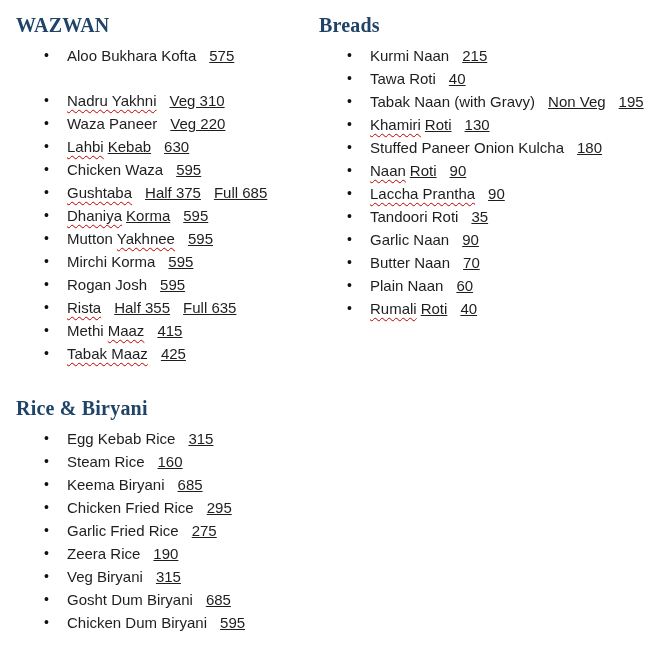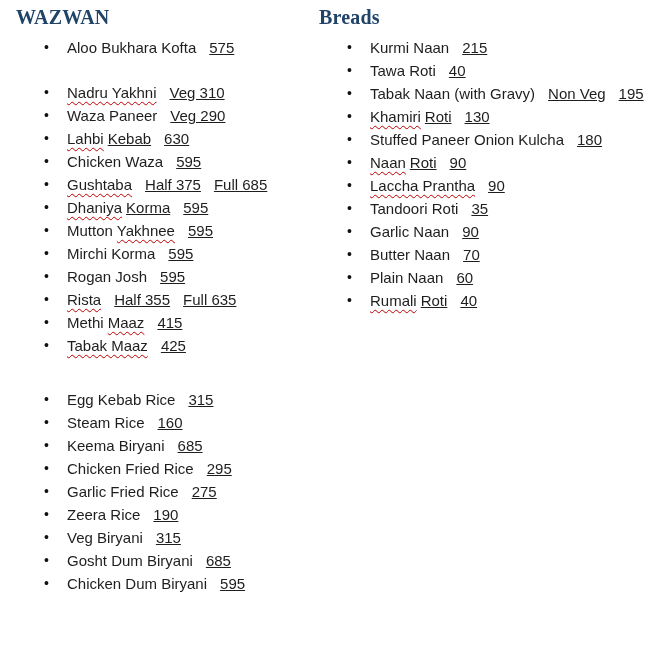--- a/index.html
+++ b/index.html
@@ -16,21 +16,21 @@
     background: var(--bg);
     font-family: "Liberation Sans", sans-serif;
     overflow: hidden;
   }
   .menu-page {
     position: relative;
     width: 650px;
     height: 660px;
     background: var(--bg);
   }
-  .col { position: absolute; top: 5px; }
+  .col { position: absolute; top: 13px; }
   .col-left  { left: 16px;  width: 300px; }
   .col-right { left: 319px; width: 328px; }
   h2.section-title {
     font-family: "Liberation Serif", serif;
     font-weight: 700;
     font-size: 20px;
     line-height: 24px;
     color: var(--heading);
     margin: 0 0 7px 0;
     letter-spacing: 0.2px;
@@ -73,35 +73,36 @@
 
 <div class="menu-page">
 
   <div class="col col-left">
 
     <section>
       <h2 class="section-title">WAZWAN</h2>
       <ul class="menu-list">
           <li class="menu-item space-after"><span class="bullet">•</span><span class="seg">Aloo Bukhara Kofta</span><span class="seg gap">575</span></li>
           <li class="menu-item"><span class="bullet">•</span><span class="seg wavy">Nadru Yakhni</span><span class="seg gap">Veg 310</span></li>
-          <li class="menu-item"><span class="bullet">•</span><span class="seg">Waza Paneer</span><span class="seg gap">Veg 290</span></li>
+          <li class="menu-item"><span class="bullet">•</span><span class="seg">Waza Paneer</span><span class="seg gap">Veg 220</span></li>
           <li class="menu-item"><span class="bullet">•</span><span class="seg wavy">Lahbi</span><span class="seg">Kebab</span><span class="seg gap">630</span></li>
           <li class="menu-item"><span class="bullet">•</span><span class="seg">Chicken Waza</span><span class="seg gap">595</span></li>
           <li class="menu-item"><span class="bullet">•</span><span class="seg wavy">Gushtaba</span><span class="seg gap">Half 375</span><span class="seg gap">Full 685</span></li>
           <li class="menu-item"><span class="bullet">•</span><span class="seg wavy">Dhaniya</span><span class="seg">Korma</span><span class="seg gap">595</span></li>
           <li class="menu-item"><span class="bullet">•</span><span class="seg">Mutton</span><span class="seg wavy">Yakhnee</span><span class="seg gap">595</span></li>
           <li class="menu-item"><span class="bullet">•</span><span class="seg">Mirchi Korma</span><span class="seg gap">595</span></li>
           <li class="menu-item"><span class="bullet">•</span><span class="seg">Rogan Josh</span><span class="seg gap">595</span></li>
           <li class="menu-item"><span class="bullet">•</span><span class="seg wavy">Rista</span><span class="seg gap">Half 355</span><span class="seg gap">Full 635</span></li>
           <li class="menu-item"><span class="bullet">•</span><span class="seg">Methi</span><span class="seg wavy">Maaz</span><span class="seg gap">415</span></li>
           <li class="menu-item"><span class="bullet">•</span><span class="seg wavy">Tabak Maaz</span><span class="seg gap">425</span></li>
         </ul>
     </section>
 
     <section class="section-lower">
+      <h2 class="section-title">Rice &amp; Biryani</h2>
       <ul class="menu-list">
           <li class="menu-item"><span class="bullet">•</span><span class="seg">Egg Kebab Rice</span><span class="seg gap">315</span></li>
           <li class="menu-item"><span class="bullet">•</span><span class="seg">Steam Rice</span><span class="seg gap">160</span></li>
           <li class="menu-item"><span class="bullet">•</span><span class="seg">Keema Biryani</span><span class="seg gap">685</span></li>
           <li class="menu-item"><span class="bullet">•</span><span class="seg">Chicken Fried Rice</span><span class="seg gap">295</span></li>
           <li class="menu-item"><span class="bullet">•</span><span class="seg">Garlic Fried Rice</span><span class="seg gap">275</span></li>
           <li class="menu-item"><span class="bullet">•</span><span class="seg">Zeera Rice</span><span class="seg gap">190</span></li>
           <li class="menu-item"><span class="bullet">•</span><span class="seg">Veg Biryani</span><span class="seg gap">315</span></li>
           <li class="menu-item"><span class="bullet">•</span><span class="seg">Gosht Dum Biryani</span><span class="seg gap">685</span></li>
           <li class="menu-item"><span class="bullet">•</span><span class="seg">Chicken Dum Biryani</span><span class="seg gap">595</span></li>

